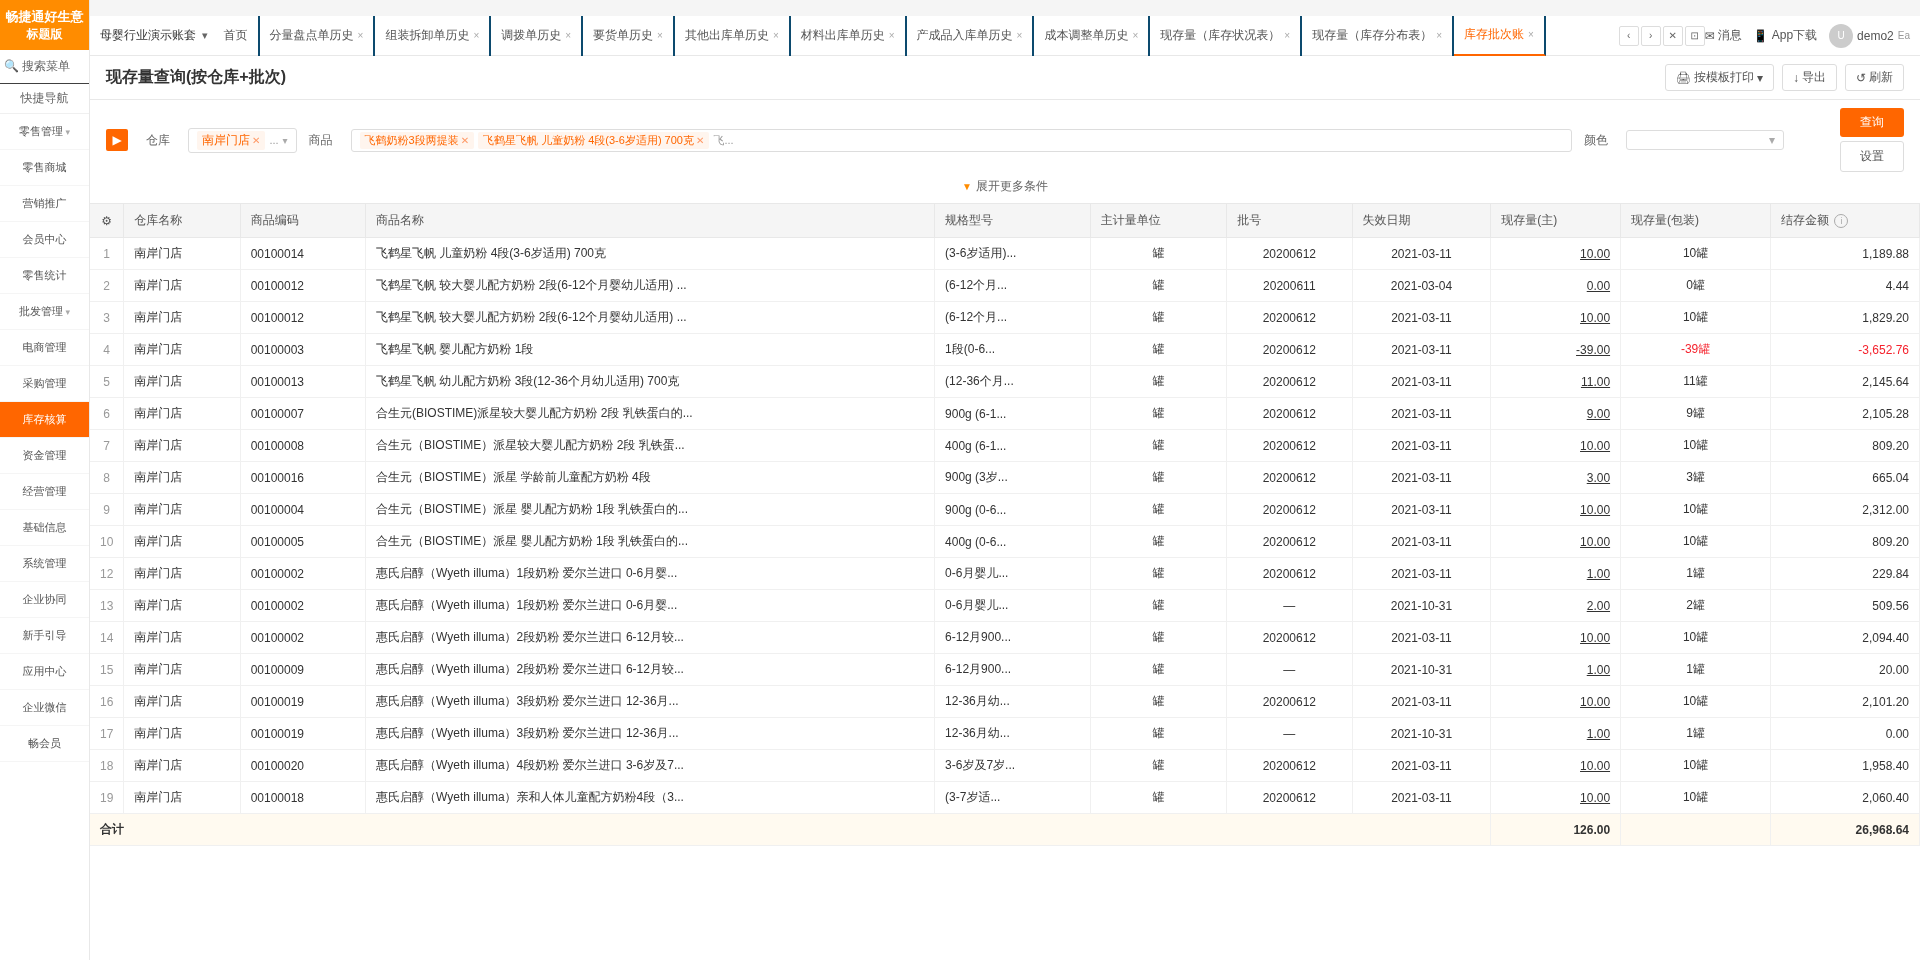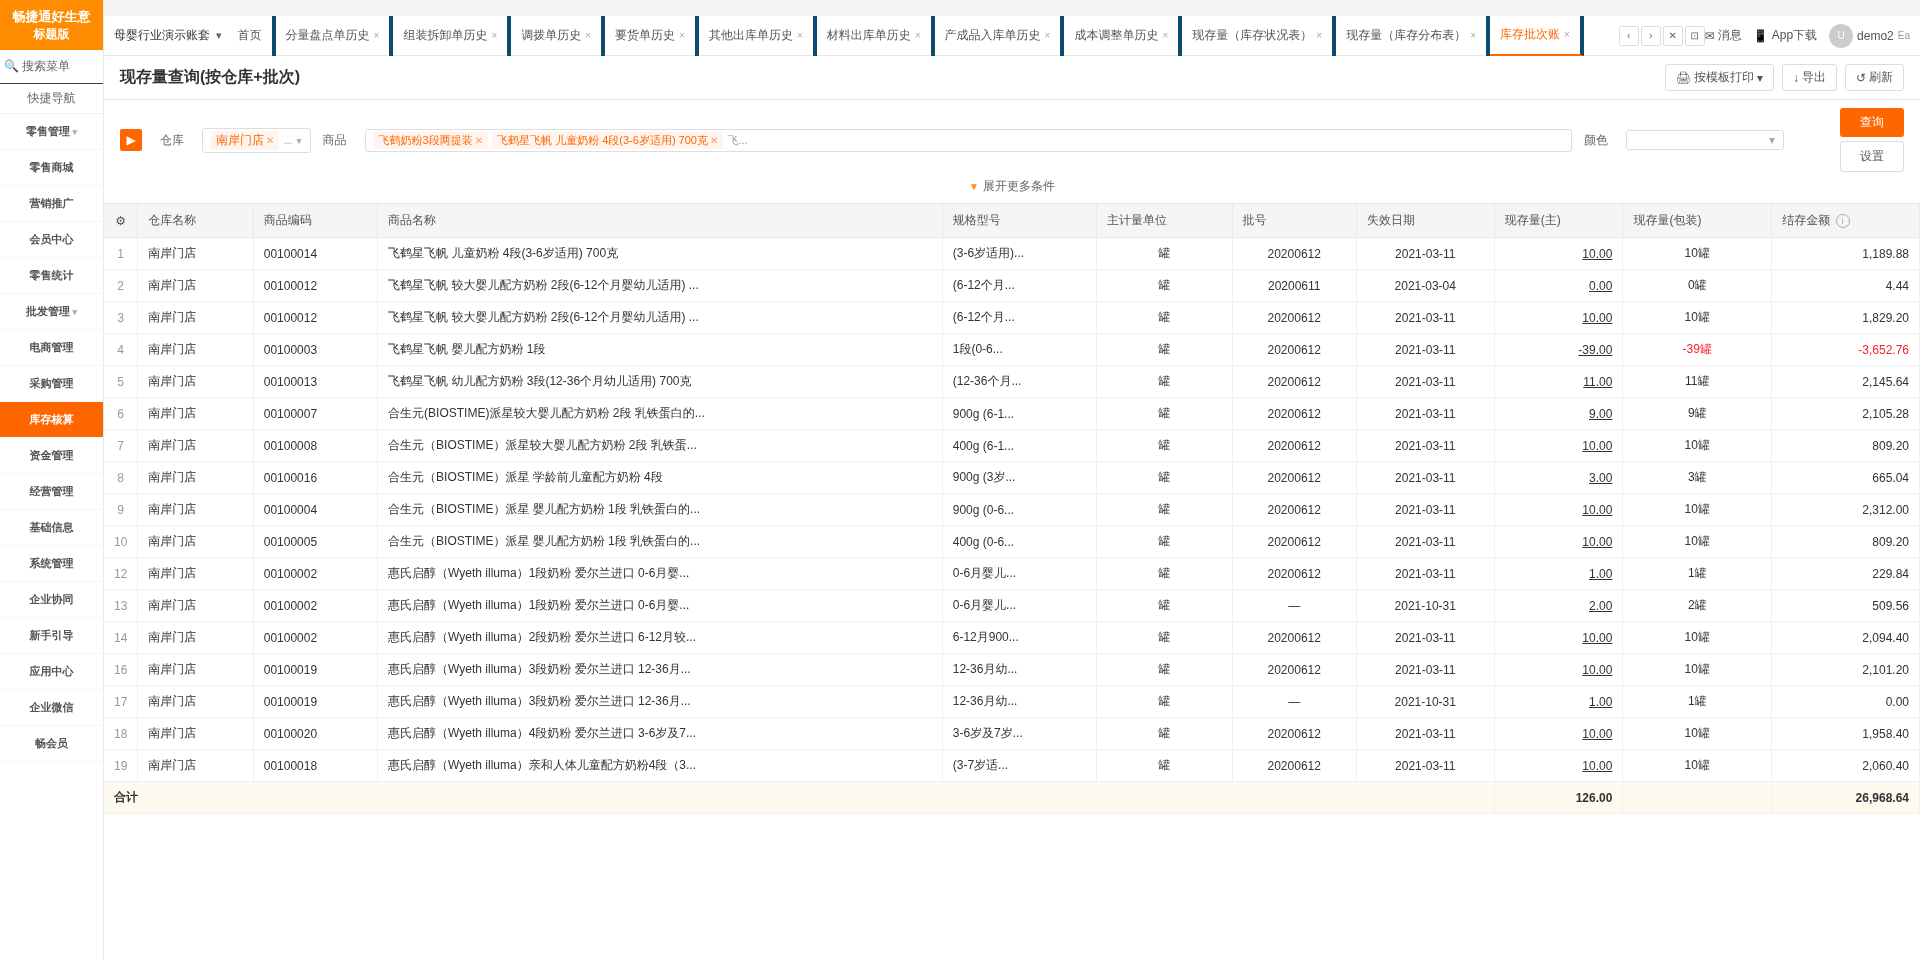--- a/index.html
+++ b/index.html
@@ -1,36 +1,36 @@
 <!DOCTYPE html>
 <html><head>
   <meta charset="utf-8">
   <style>
     * { box-sizing: border-box; margin: 0; padding: 0; font-family: 'Microsoft YaHei', Arial, sans-serif; font-size: 12px; }
     body { background: #f5f5f5; width: 1920px; height: 960px; overflow: hidden; display: flex; flex-direction: row; }
 
     
-    .sidebar { width: 104px; background: #fff; display: flex; flex-direction: column; border-right: 1px solid #e8e8e8; flex-shrink: 0; }
+    .sidebar { width: 90px; background: #fff; display: flex; flex-direction: column; border-right: 1px solid #e8e8e8; flex-shrink: 0; }
     .sidebar-logo { background: #ff8c00; height: 50px; display: flex; align-items: center; justify-content: center; color: #fff; font-size: 11px; font-weight: bold; flex-direction: column; padding: 4px; }
     .sidebar-logo .logo-main { font-size: 13px; }
     .sidebar-search { padding: 8px 4px; border-bottom: 1px solid #404040; text-align: left; color: #666; cursor: pointer; font-size: 11px; }
     .sidebar-nav { padding: 6px 4px; border-bottom: 1px solid #f0f0f0; text-align: center; color: #666; cursor: pointer; font-size: 11px; }
-    .sidebar-menu-item { padding: 10px 12px; text-align: center; color: #555; cursor: pointer; font-size: 11px; border-bottom: 1px solid #f5f5f5; font-weight: bold; }
+    .sidebar-menu-item { padding: 10px 12px; text-align: center; color: #555; cursor: pointer; font-size: 11px; border-bottom: 1px solid #f5f5f5; }
     .sidebar-menu-item.active { background: #ff6600; color: #fff; }
     .sidebar-menu-arrow { font-size: 9px; color: #aaa; }
 
     
     .main { flex: 1; display: flex; flex-direction: column; overflow: hidden; }
 
     
     .top-bar { background: #fff; border-bottom: 1px solid #e8e8e8; display: flex; align-items: center; height: 40px; padding: 0 10px; flex-shrink: 0; margin-top: 16px; }
     .top-bar-left { display: flex; align-items: center; gap: 6px; flex: 1; overflow: hidden; }
     .top-bar-title { color: #333; font-size: 12px; white-space: nowrap; }
     .top-bar-dropdown { color: #666; font-size: 11px; cursor: pointer; }
-    .tab-item { display: flex; align-items: center; height: 40px; padding: 0 10px; border-right: 4px solid #0c4a6e; color: #555; cursor: pointer; white-space: nowrap; font-size: 11px; gap: 4px; flex-shrink: 0; }
+    .tab-item { display: flex; align-items: center; height: 40px; padding: 0 10px; border-right: 2px solid #0c4a6e; color: #555; cursor: pointer; white-space: nowrap; font-size: 11px; gap: 4px; flex-shrink: 0; }
     .tab-item.active { color: #ff6600; border-bottom: 2px solid #ff6600; }
     .tab-close { color: #aaa; font-size: 10px; cursor: pointer; }
     .top-bar-right { display: flex; align-items: center; gap: 12px; flex-shrink: 0; }
     .top-bar-icon { display: flex; align-items: center; gap: 3px; color: #555; cursor: pointer; font-size: 11px; }
     .nav-arrows { display: flex; gap: 2px; margin-left: 4px; }
     .nav-arrow { width: 20px; height: 20px; border: 1px solid #ddd; border-radius: 2px; display: flex; align-items: center; justify-content: center; cursor: pointer; color: #666; font-size: 10px; }
 
     
     .page-header { background: #fff; padding: 8px 16px; border-bottom: 1px solid #e8e8e8; display: flex; align-items: center; justify-content: space-between; flex-shrink: 0; }
     .page-title { font-size: 16px; font-weight: bold; color: #333; }
@@ -452,20 +452,33 @@
             <td class="">惠氏启醇（Wyeth illuma）2段奶粉 爱尔兰进口 6-12月较...</td>
             <td class="">6-12月900...</td>
             <td class="center">罐</td>
             <td class="center">20200612</td>
             <td class="center">2021-03-11</td>
             <td class="right underline-link">10.00</td>
             <td class="center">10罐</td>
             <td class="right">2,094.40</td>
           </tr>
           <tr>
+            <td class="row-index center">15</td>
+            <td class="">南岸门店</td>
+            <td class="">00100009</td>
+            <td class="">惠氏启醇（Wyeth illuma）2段奶粉 爱尔兰进口 6-12月较...</td>
+            <td class="">6-12月900...</td>
+            <td class="center">罐</td>
+            <td class="center">—</td>
+            <td class="center">2021-10-31</td>
+            <td class="right underline-link">1.00</td>
+            <td class="center">1罐</td>
+            <td class="right">20.00</td>
+          </tr>
+          <tr>
             <td class="row-index center">16</td>
             <td class="">南岸门店</td>
             <td class="">00100019</td>
             <td class="">惠氏启醇（Wyeth illuma）3段奶粉 爱尔兰进口 12-36月...</td>
             <td class="">12-36月幼...</td>
             <td class="center">罐</td>
             <td class="center">20200612</td>
             <td class="center">2021-03-11</td>
             <td class="right underline-link">10.00</td>
             <td class="center">10罐</td>

